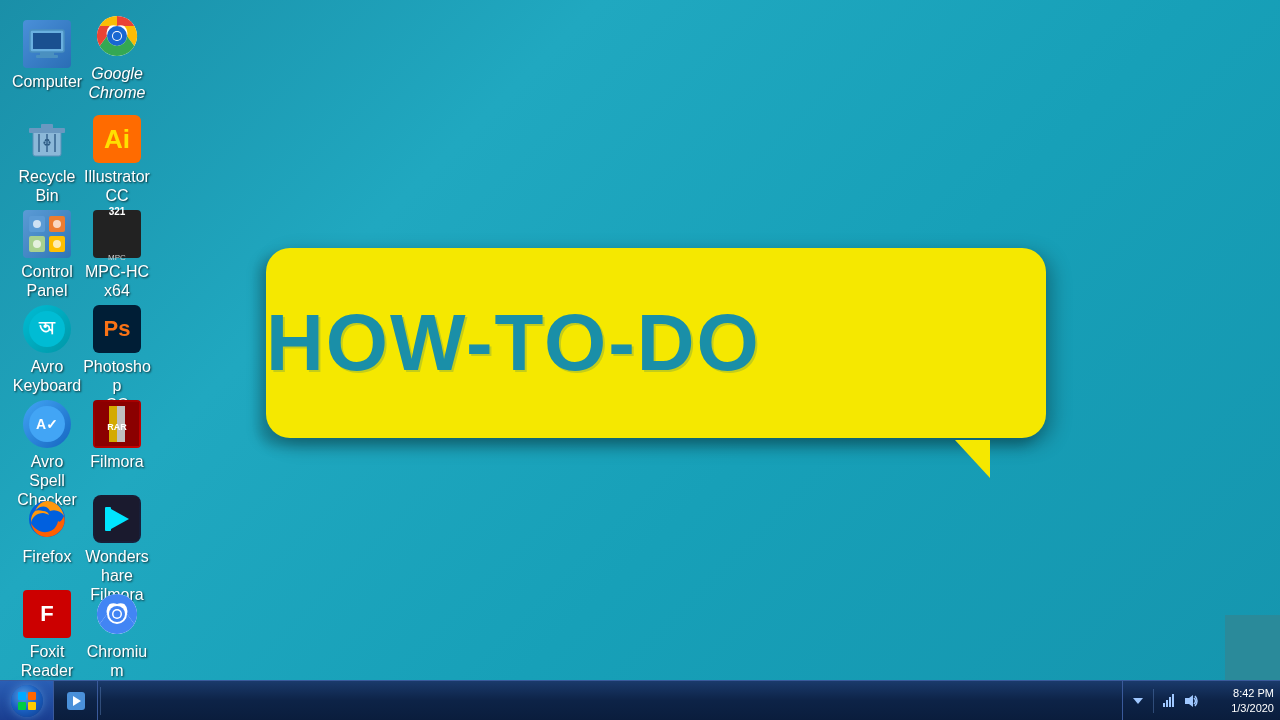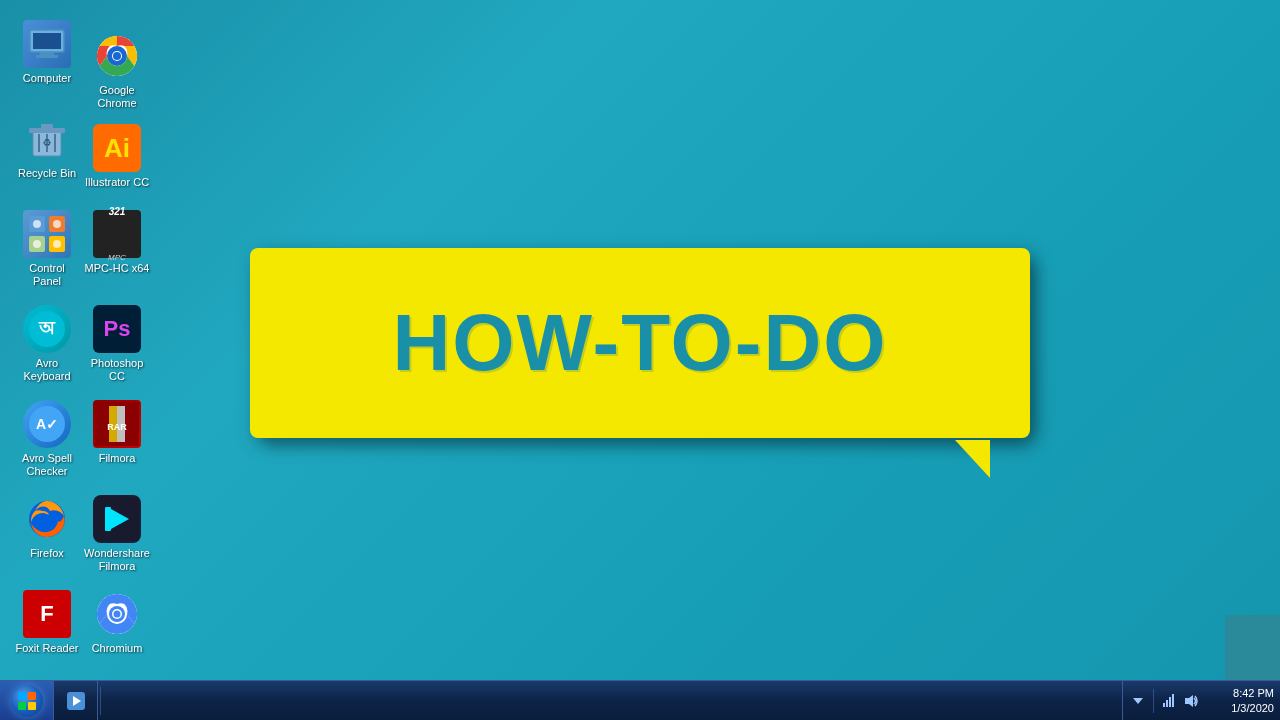--- a/index.html
+++ b/index.html
@@ -39,64 +39,63 @@
       margin-bottom: 4px;
       display: flex;
       align-items: center;
       justify-content: center;
       border-radius: 4px;
       font-size: 28px;
     }
 
     .icon-label {
       color: white;
-      font-size: 11px;
+      font-size: 16px;
       text-align: center;
       text-shadow: 1px 1px 2px rgba(0,0,0,0.7);
       line-height: 1.2;
       word-break: break-word;
     }
 
     
     .icon-computer { background: linear-gradient(135deg, #4a90d9, #2a6db5); }
     .icon-chrome { background: transparent; position: relative; }
     .icon-recycle { background: transparent; }
     .icon-illustrator { background: #ff6b00; }
     .icon-control { background: linear-gradient(135deg, #5b9bd5, #2e75b6); }
-    .icon-mpc { background: #222; color: #fff; font-style: italic; }
+    .icon-mpc { background: #222; color: #fff; }
     .icon-avro-kb { background: linear-gradient(135deg, #00bcd4, #0097a7); }
     .icon-photoshop { background: #001e36; }
     .icon-avro-spell { background: linear-gradient(135deg, #42a5f5, #1565c0); }
     .icon-winrar { background: linear-gradient(135deg, #8b0000, #cc0000); text-align: center; }
     .icon-firefox { background: transparent; }
     .icon-filmora { background: linear-gradient(135deg, #1a1a2e, #16213e); }
     .icon-foxit { background: #cc0000; }
     .icon-chromium { background: transparent; }
 
     
     .speech-bubble {
       position: absolute;
       top: 250px;
       left: 255px;
       width: 800px;
       height: 220px;
     }
 
     .bubble-body {
       background: #f5e800;
-      border-radius: 8px;
+      border-radius: 24px;
       width: 780px;
       height: 190px;
       position: absolute;
       top: 0;
-      left: 0;
+      left: 16px;
       box-shadow: 6px 6px 20px rgba(0,0,0,0.3);
       display: flex;
       align-items: center;
-      justify-content: center;
     }
 
     .bubble-text {
       font-size: 80px;
       font-weight: 900;
       color: #1a8fa8;
       letter-spacing: 2px;
       font-family: Arial Black, Arial, sans-serif;
       text-shadow: 2px 2px 0px rgba(0,100,130,0.2);
     }
@@ -219,21 +218,21 @@
       <svg width="38" height="32" viewBox="0 0 38 32">
         <rect x="2" y="2" width="34" height="22" rx="2" fill="#6ab0e0" stroke="#4a90c0" stroke-width="1.5"></rect>
         <rect x="5" y="5" width="28" height="16" fill="#1a5090"></rect>
         <rect x="12" y="24" width="14" height="3" fill="#4a90c0"></rect>
         <rect x="8" y="27" width="22" height="3" rx="1" fill="#4a90c0"></rect>
       </svg>
     </div>
     <span class="icon-label">Computer</span>
   </div>
 
-  <div class="icon-item" style="position:absolute; top:22px; left:75px;">
+  <div class="icon-item" style="position:absolute; top:2px; left:75px;font-style:italic;">
     <div class="icon-img icon-chrome">
       <svg class="chrome-svg" viewBox="0 0 44 44">
         <circle cx="22" cy="22" r="20" fill="white"></circle>
         <circle cx="22" cy="22" r="10" fill="#1967d2"></circle>
 
         <path d="M22,2 A20,20 0 0,1 39.3,12 L29.3,12 A10,10 0 0,0 22,12 Z" fill="#ea4335"></path>
         <path d="M39.3,12 A20,20 0 0,1 39.3,32 L32,22 A10,10 0 0,0 29.3,12 Z" fill="#fbbc05"></path>
         <path d="M39.3,32 A20,20 0 0,1 4.7,32 L12,22 A10,10 0 0,0 32,22 Z" fill="#34a853"></path>
         <path d="M4.7,32 A20,20 0 0,1 4.7,12 L14.7,12 A10,10 0 0,0 12,22 Z" fill="#ea4335"></path>
         <path d="M4.7,12 A20,20 0 0,1 22,2 L22,12 A10,10 0 0,0 14.7,12 Z" fill="#fbbc05"></path>
@@ -254,21 +253,21 @@
         <line x1="10" y1="16" x2="10" y2="34" stroke="#4a78a0" stroke-width="2"></line>
         <line x1="18" y1="16" x2="18" y2="34" stroke="#4a78a0" stroke-width="2"></line>
         <line x1="26" y1="16" x2="26" y2="34" stroke="#4a78a0" stroke-width="2"></line>
 
         <text x="18" y="28" text-anchor="middle" font-size="10" fill="#2a5880">♻</text>
       </svg>
     </div>
     <span class="icon-label">Recycle Bin</span>
   </div>
 
-  <div class="icon-item" style="position:absolute; top:114px; left:75px;">
+  <div class="icon-item" style="position:absolute; top:105px; left:75px;">
     <div class="icon-img icon-illustrator" style="background:#ff6b00; border-radius:6px;">
       <span style="color:#ffe000; font-size:26px; font-weight:900; font-family:'Arial Black',sans-serif;">Ai</span>
     </div>
     <span class="icon-label">Illustrator CC</span>
   </div>
 
   <div class="icon-item" style="position:absolute; top:200px; left:5px;align-items:center;">
     <div class="icon-img icon-control" style="border-radius:4px;">
       <svg width="40" height="40" viewBox="0 0 40 40">
         <rect width="40" height="40" rx="4" fill="none"></rect>
@@ -298,21 +297,21 @@
       <svg width="38" height="38" viewBox="0 0 38 38">
         <circle cx="19" cy="19" r="18" fill="#00bcd4"></circle>
         <text x="19" y="24" text-anchor="middle" font-size="18" font-weight="bold" fill="white" font-family="serif">অ</text>
       </svg>
     </div>
     <span class="icon-label">Avro<br>Keyboard</span>
   </div>
 
   <div class="icon-item" style="position:absolute; top:295px; left:75px;">
     <div class="icon-img icon-photoshop" style="background:#001e36; border-radius:6px;">
-      <span style="color:#d946ef; font-size:22px; font-weight:900; font-family:'Arial Black',sans-serif;">Ps</span>
+      <span style="color:#f97316; font-size:22px; font-weight:900; font-family:'Arial Black',sans-serif;">Ps</span>
     </div>
     <span class="icon-label">Photoshop<br>CC</span>
   </div>
 
   <div class="icon-item" style="position:absolute; top:390px; left:5px;">
     <div class="icon-img icon-avro-spell" style="border-radius:50%;">
       <svg width="38" height="38" viewBox="0 0 38 38">
         <circle cx="19" cy="19" r="18" fill="#42a5f5"></circle>
         <text x="19" y="24" text-anchor="middle" font-size="14" font-weight="bold" fill="white">A✓</text>
       </svg>

